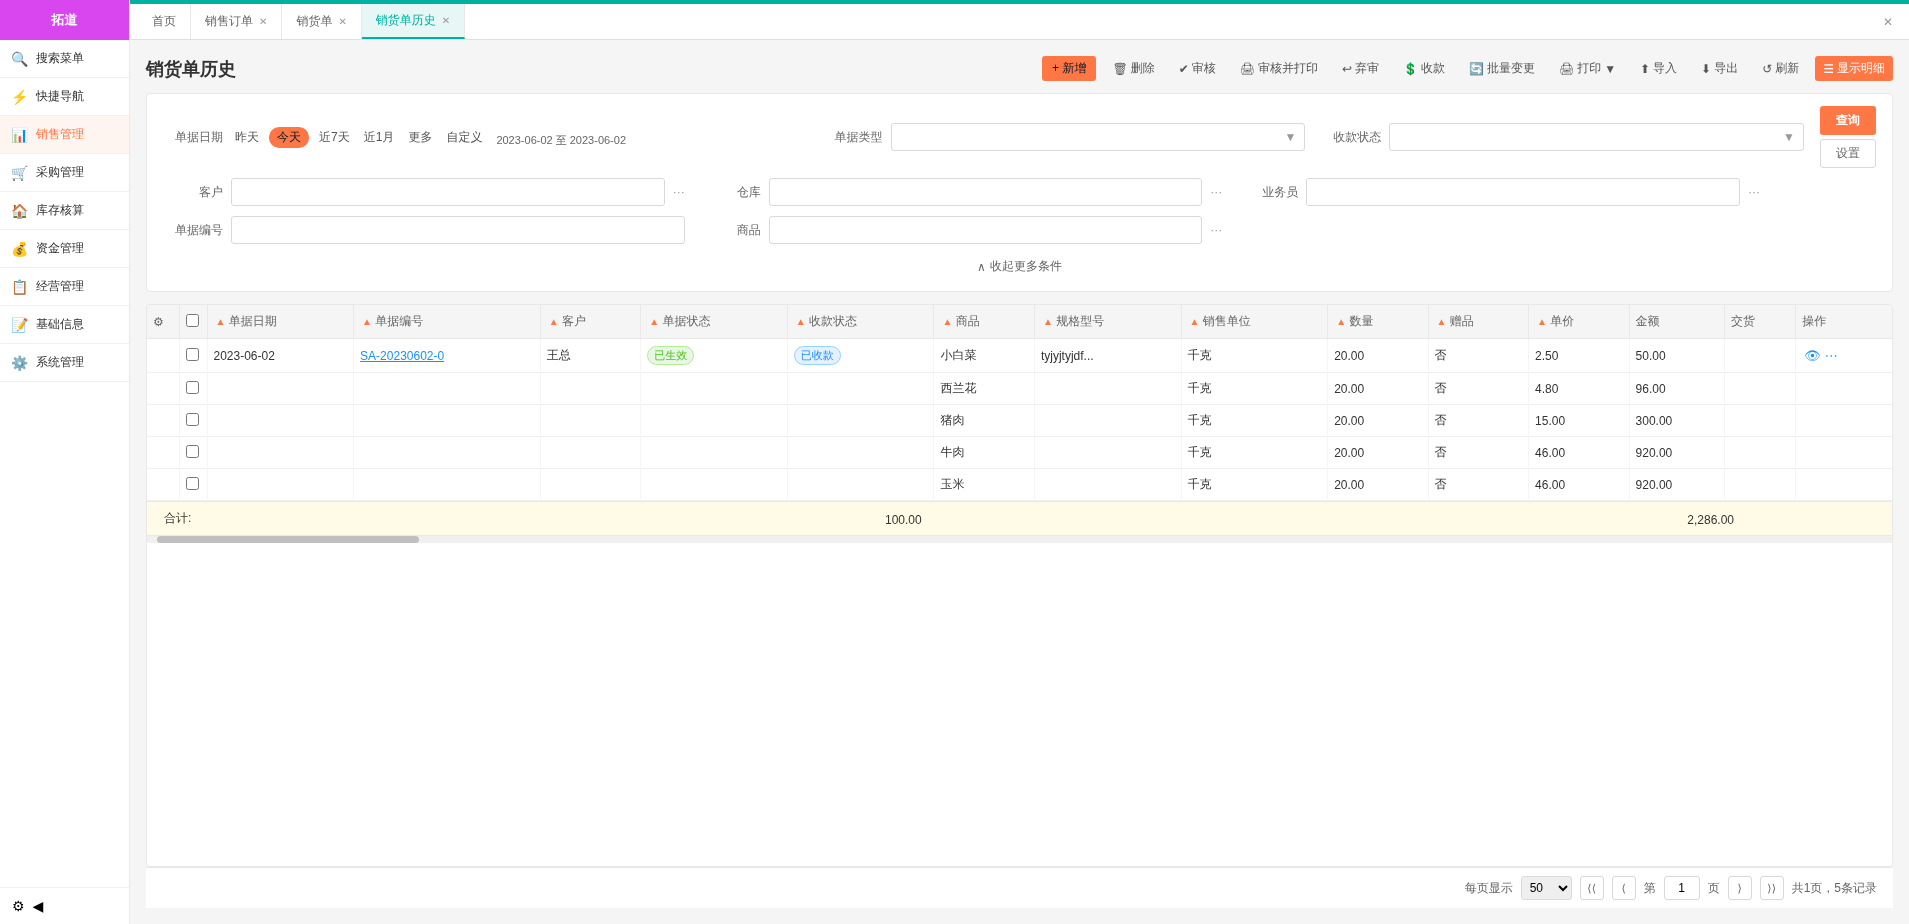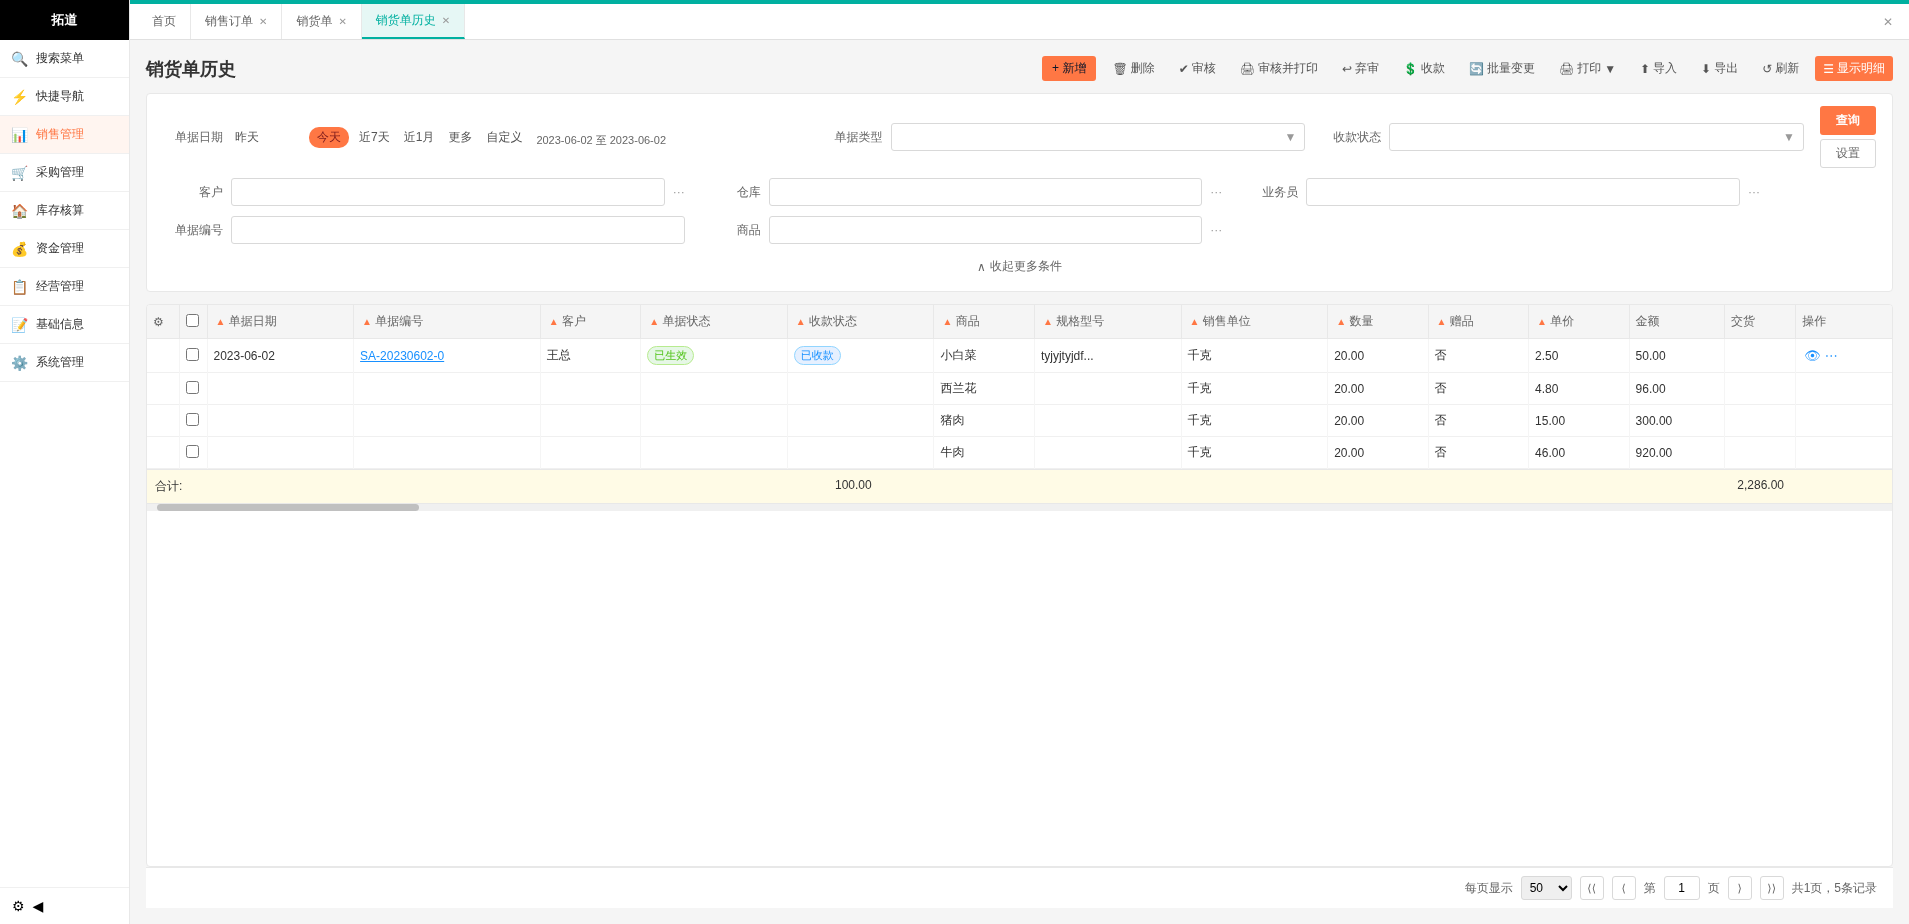--- a/index.html
+++ b/index.html
@@ -9,21 +9,21 @@
     .sidebar {
       width: 130px;
       background: #fff;
       border-right: 1px solid #e8e8e8;
       display: flex;
       flex-direction: column;
       flex-shrink: 0;
     }
     .sidebar-logo {
       height: 40px;
-      background: #000000;
+      background: #d946ef;
       display: flex;
       align-items: center;
       justify-content: center;
       color: #fff;
       font-size: 13px;
       font-weight: bold;
     }
     .sidebar-item {
       display: flex;
       align-items: center;
@@ -181,24 +181,23 @@
       gap: 6px;
       font-size: 12px;
     }
     .date-shortcut {
       cursor: pointer;
       color: #555;
       padding: 2px 4px;
     }
     .date-shortcut.active {
       background: #ff7744;
-      color: #7f1d1d;
+      color: #0f172a;
       border-radius: 10px;
       padding: 2px 8px;
-      margin-left: 40px;
     }
     .date-range {
       color: #666;
       font-size: 11px;
       margin-left: 4px;
     }
     .filter-dots { color: #999; cursor: pointer; }
     .collapse-btn {
       display: flex;
       align-items: center;
@@ -277,24 +276,25 @@
     .action-icon { cursor: pointer; color: #1890ff; margin: 0 2px; font-size: 13px; }
     .th-gear { width: 32px; }
     .th-checkbox { width: 28px; }
     .link-text { color: #1890ff; cursor: pointer; text-decoration: underline; }
 
     
     .summary-row {
       background: #fffbe6;
       border-top: 1px solid #e8e8e8;
       display: flex;
-      padding: 8px 8px;
-      align-items: flex-start;
+      padding: 8px 17px;
+      align-items: flex-end;
       font-size: 12px;
       color: #333;
+      gap: 41px;
     }
     .summary-label { min-width: 60px; }
 
     
     .pagination {
       display: flex;
       align-items: center;
       justify-content: flex-end;
       padding: 8px 16px;
       background: #fff;
@@ -640,20 +640,38 @@
       <td>牛肉</td>
       <td></td>
       <td>千克</td>
       <td>20.00</td>
       <td>否</td>
       <td>46.00</td>
       <td>920.00</td>
       <td></td>
       <td></td>
     </tr>
+            <tr>
+      <td></td>
+      <td><input type="checkbox" style=""></td>
+      <td></td>
+      <td></td>
+      <td></td>
+      <td></td>
+      <td></td>
+      <td>玉米</td>
+      <td></td>
+      <td>千克</td>
+      <td>20.00</td>
+      <td>否</td>
+      <td>46.00</td>
+      <td>920.00</td>
+      <td></td>
+      <td></td>
+    </tr>
           </tbody>
       </table>
 
       <div class="summary-row">
         <span class="summary-label">合计:</span>
         <span style="margin-left:620px;">100.00</span>
         <span style="margin-left:auto;">2,286.00</span>
         <span style="width:100px;"></span>
       </div>
 

